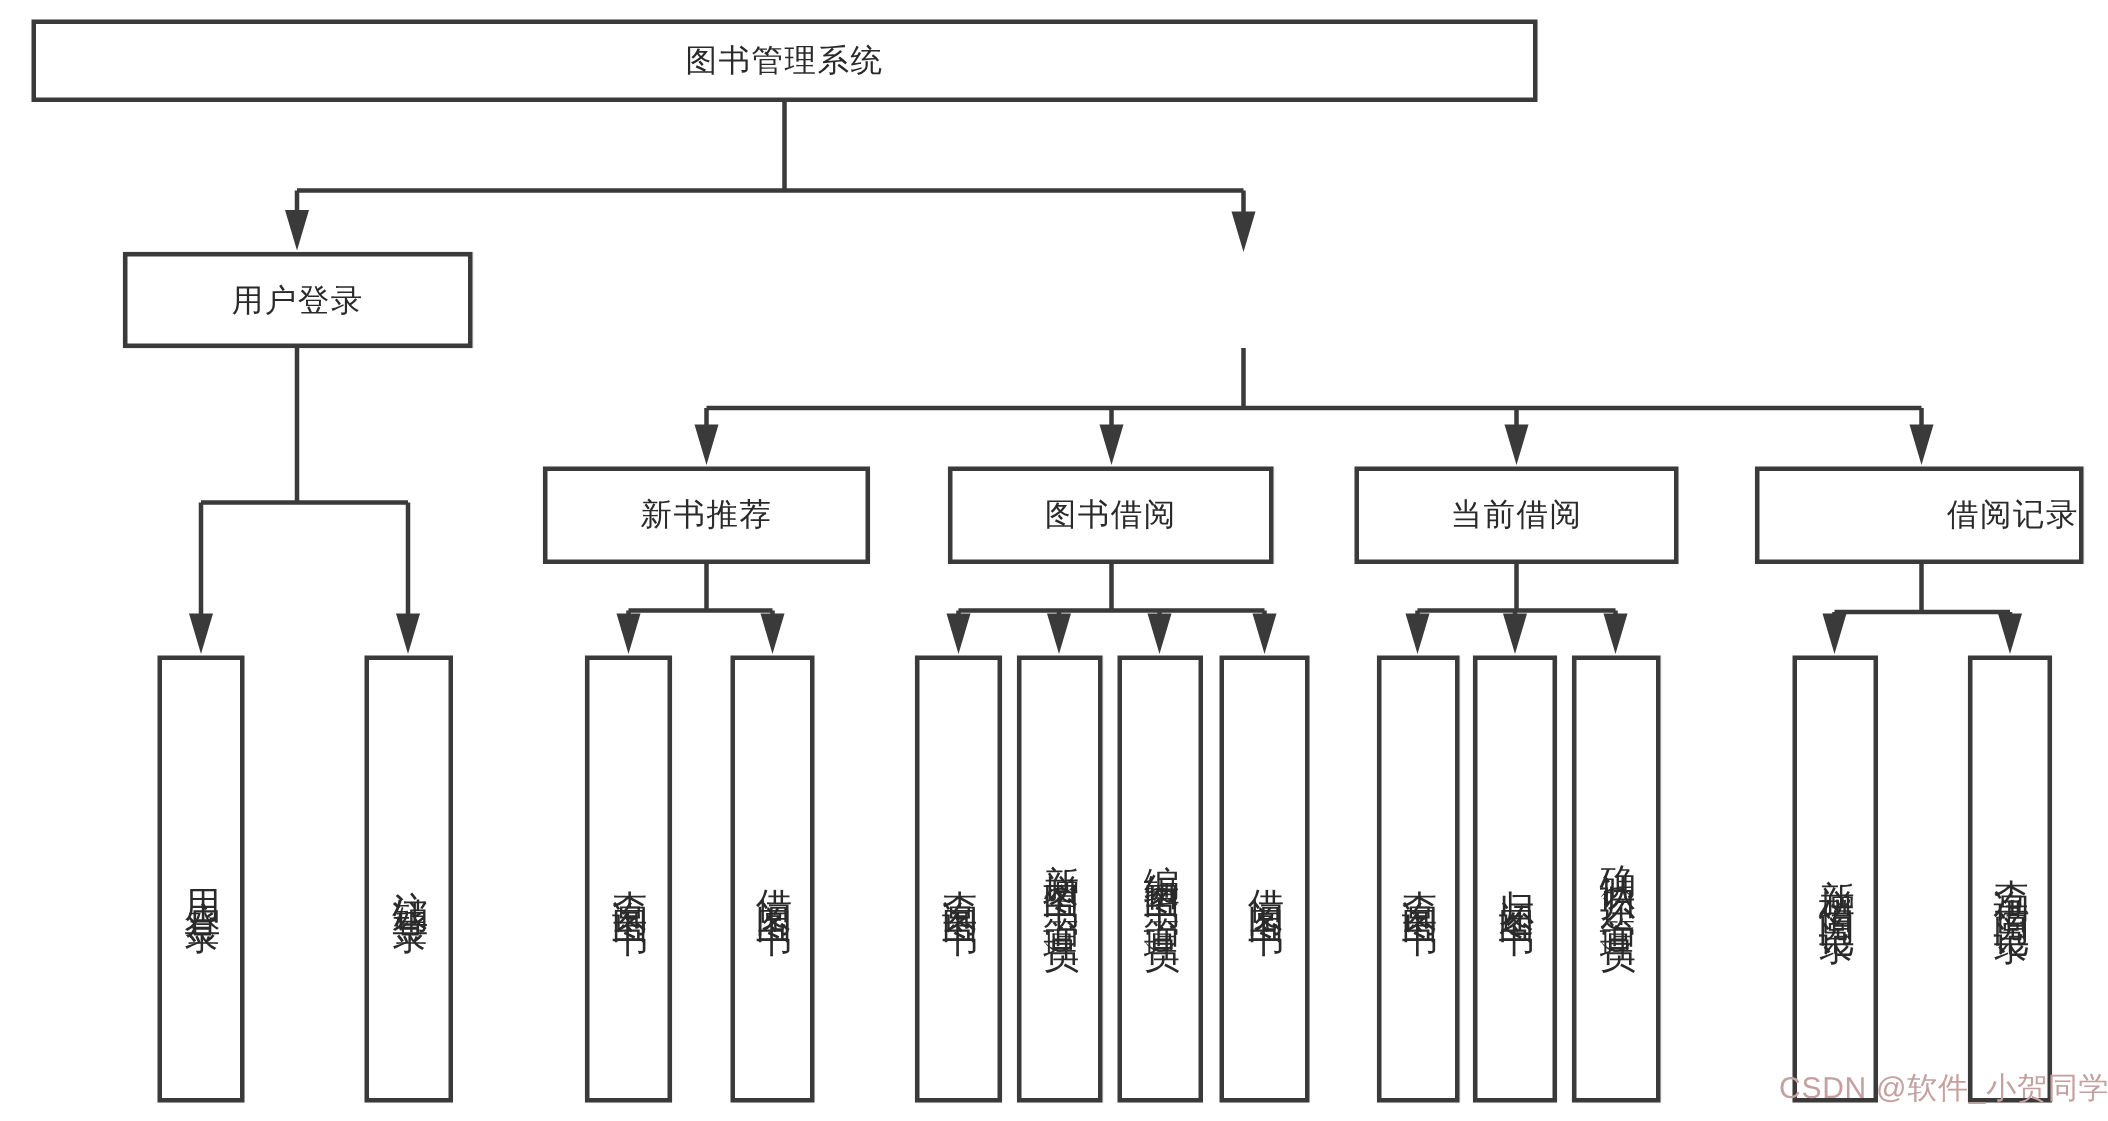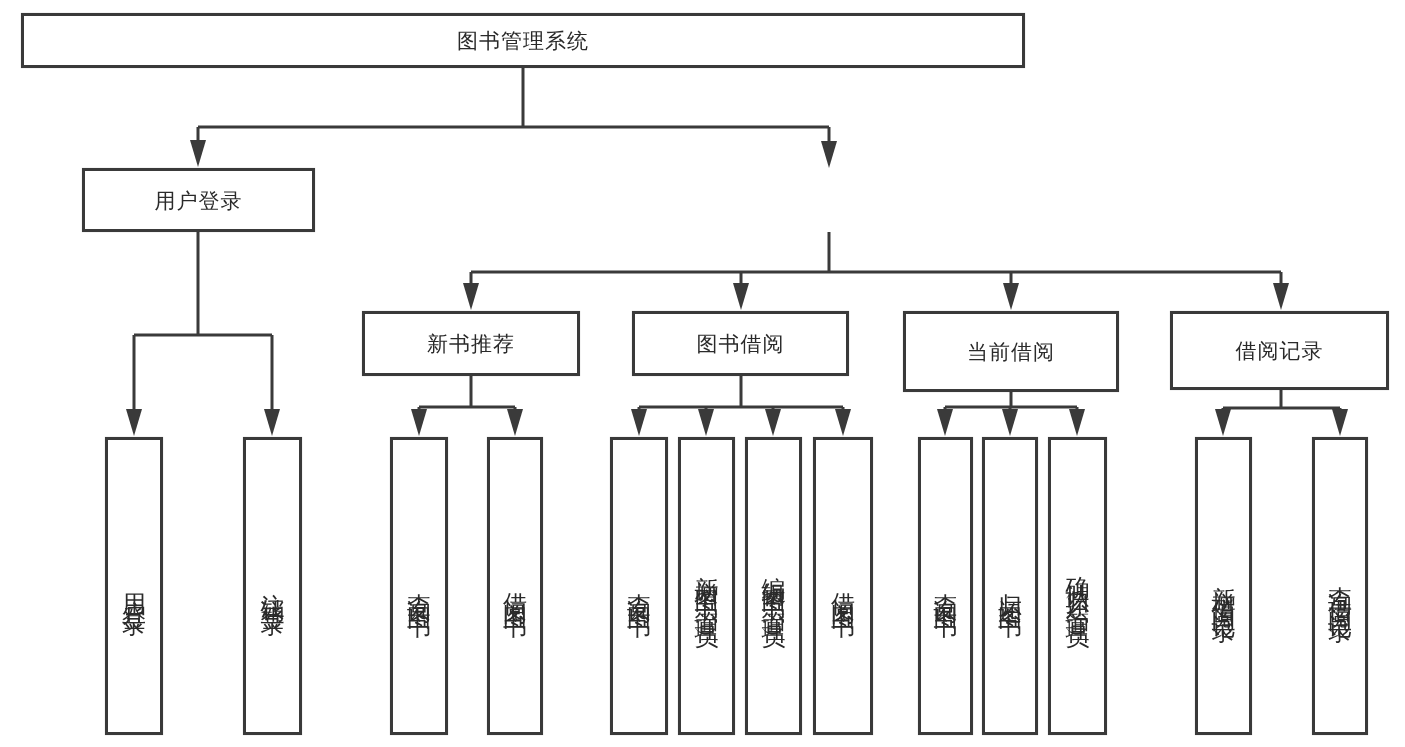--- a/index.html
+++ b/index.html
@@ -108,24 +108,24 @@
   <div class="node h-node" style="left:82px; top:168px; width:233px; height:64px;">
     <span>用户登录</span>
   </div>
 
   <div class="node h-node" style="left:632px; top:311px; width:217px; height:65px;">
     <span>图书借阅</span>
   </div>
   <div class="node h-node" style="left:362px; top:311px; width:218px; height:65px;">
     <span>新书推荐</span>
   </div>
-  <div class="node h-node" style="left:903px; top:311px; width:216px; height:81px;">
+  <div class="node h-node" style="left:903px; top:311px; width:216px; height:65px;">
     <span>当前借阅</span>
   </div>
-  <div class="node h-node" style="left:1170px; top:311px; width:219px; height:79px;">
+  <div class="node h-node" style="left:1170px; top:311px; width:219px; height:65px;justify-content:flex-end;">
     <span>借阅记录</span>
   </div>
 
   <div class="node v-node" style="left:105px; top:437px; width:58px; height:298px;">
     <span>用户登录</span>
   </div>
   <div class="node v-node" style="left:243px; top:437px; width:59px; height:298px;">
     <span>注销登录</span>
   </div>
 
@@ -159,14 +159,17 @@
     <span>确认归还（管理员）</span>
   </div>
 
   <div class="node v-node" style="left:1195px; top:437px; width:57px; height:298px;">
     <span>新增借阅记录</span>
   </div>
   <div class="node v-node" style="left:1312px; top:437px; width:56px; height:298px;">
     <span>查询借阅记录</span>
   </div>
 
+  <div class="watermark">
+    <span>CSDN @软件_小贺同学</span>
+  </div>
 
 </div>
 
 </body></html>

